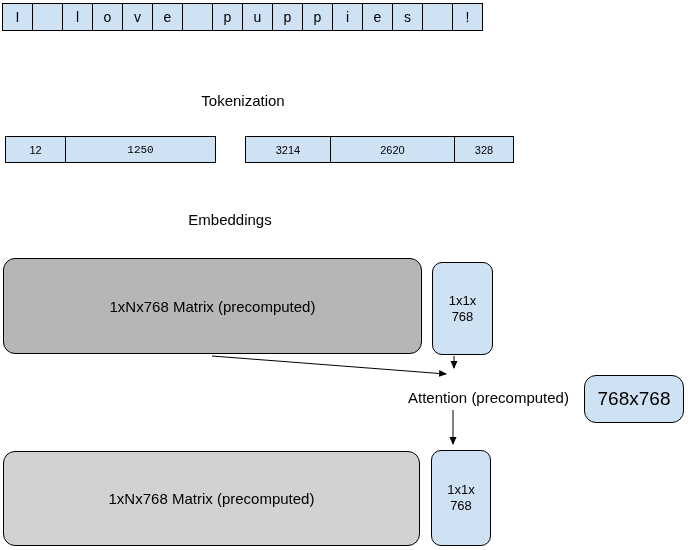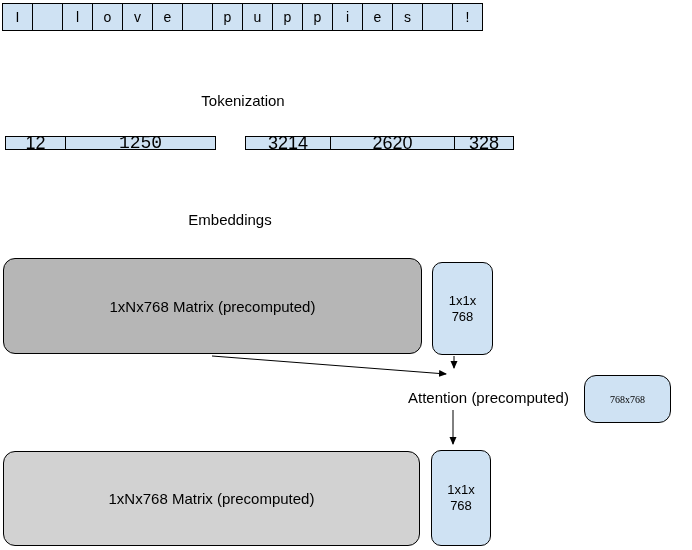--- a/index.html
+++ b/index.html
@@ -33,26 +33,26 @@
     text-align: center;
     font-size: 15px;
   }
   .label-tokenization { left: 133px; top: 72px; margin-top: 20px; }
   .label-embeddings   { left: 120px; top: 211px; }
 
   
   .token-row { position: absolute; left: 5px; top: 136px; display: flex; }
   .token-cell {
     box-sizing: border-box;
-    height: 14px;
+    height: 27px;
     margin-left: -1px;
     background: #cfe2f3;
     border: 1px solid #000000;
     display: flex; align-items: center; justify-content: center;
-    font-size: 18px;
+    font-size: 11px;
   }
   .token-row .token-cell:first-child { margin-left: 0; }
   .tc-0 { width: 61px; }
   .tc-1 { width: 151px; font-family: Liberation Mono, monospace; }
   .tc-2 { width: 86px; margin-left: 29px; }
   .tc-3 { width: 125px; }
   .tc-4 { width: 60px; }
 
   
   .matrix-box {
@@ -85,27 +85,26 @@
   
   .attention-label {
     position: absolute;
     left: 408px; top: 389px;
     font-size: 15px;
     white-space: nowrap;
   }
   .attention-matrix {
     position: absolute;
     box-sizing: border-box;
-    left: 584px; top: 375px; width: 87px; height: 48px;
+    left: 584px; top: 375px; width: 100px; height: 48px;
     background: #cfe2f3;
     border: 1px solid #000000;
     border-radius: 12px;
     display: flex; align-items: center; justify-content: center;
-    font-size: 10px;
-    font-family: Liberation Serif, serif;
+    font-size: 19px;
   }
 
   .arrow-layer {
     position: absolute;
     left: 0; top: 0;
     width: 692px; height: 550px;
     pointer-events: none;
   }
 </style>
 </head>

